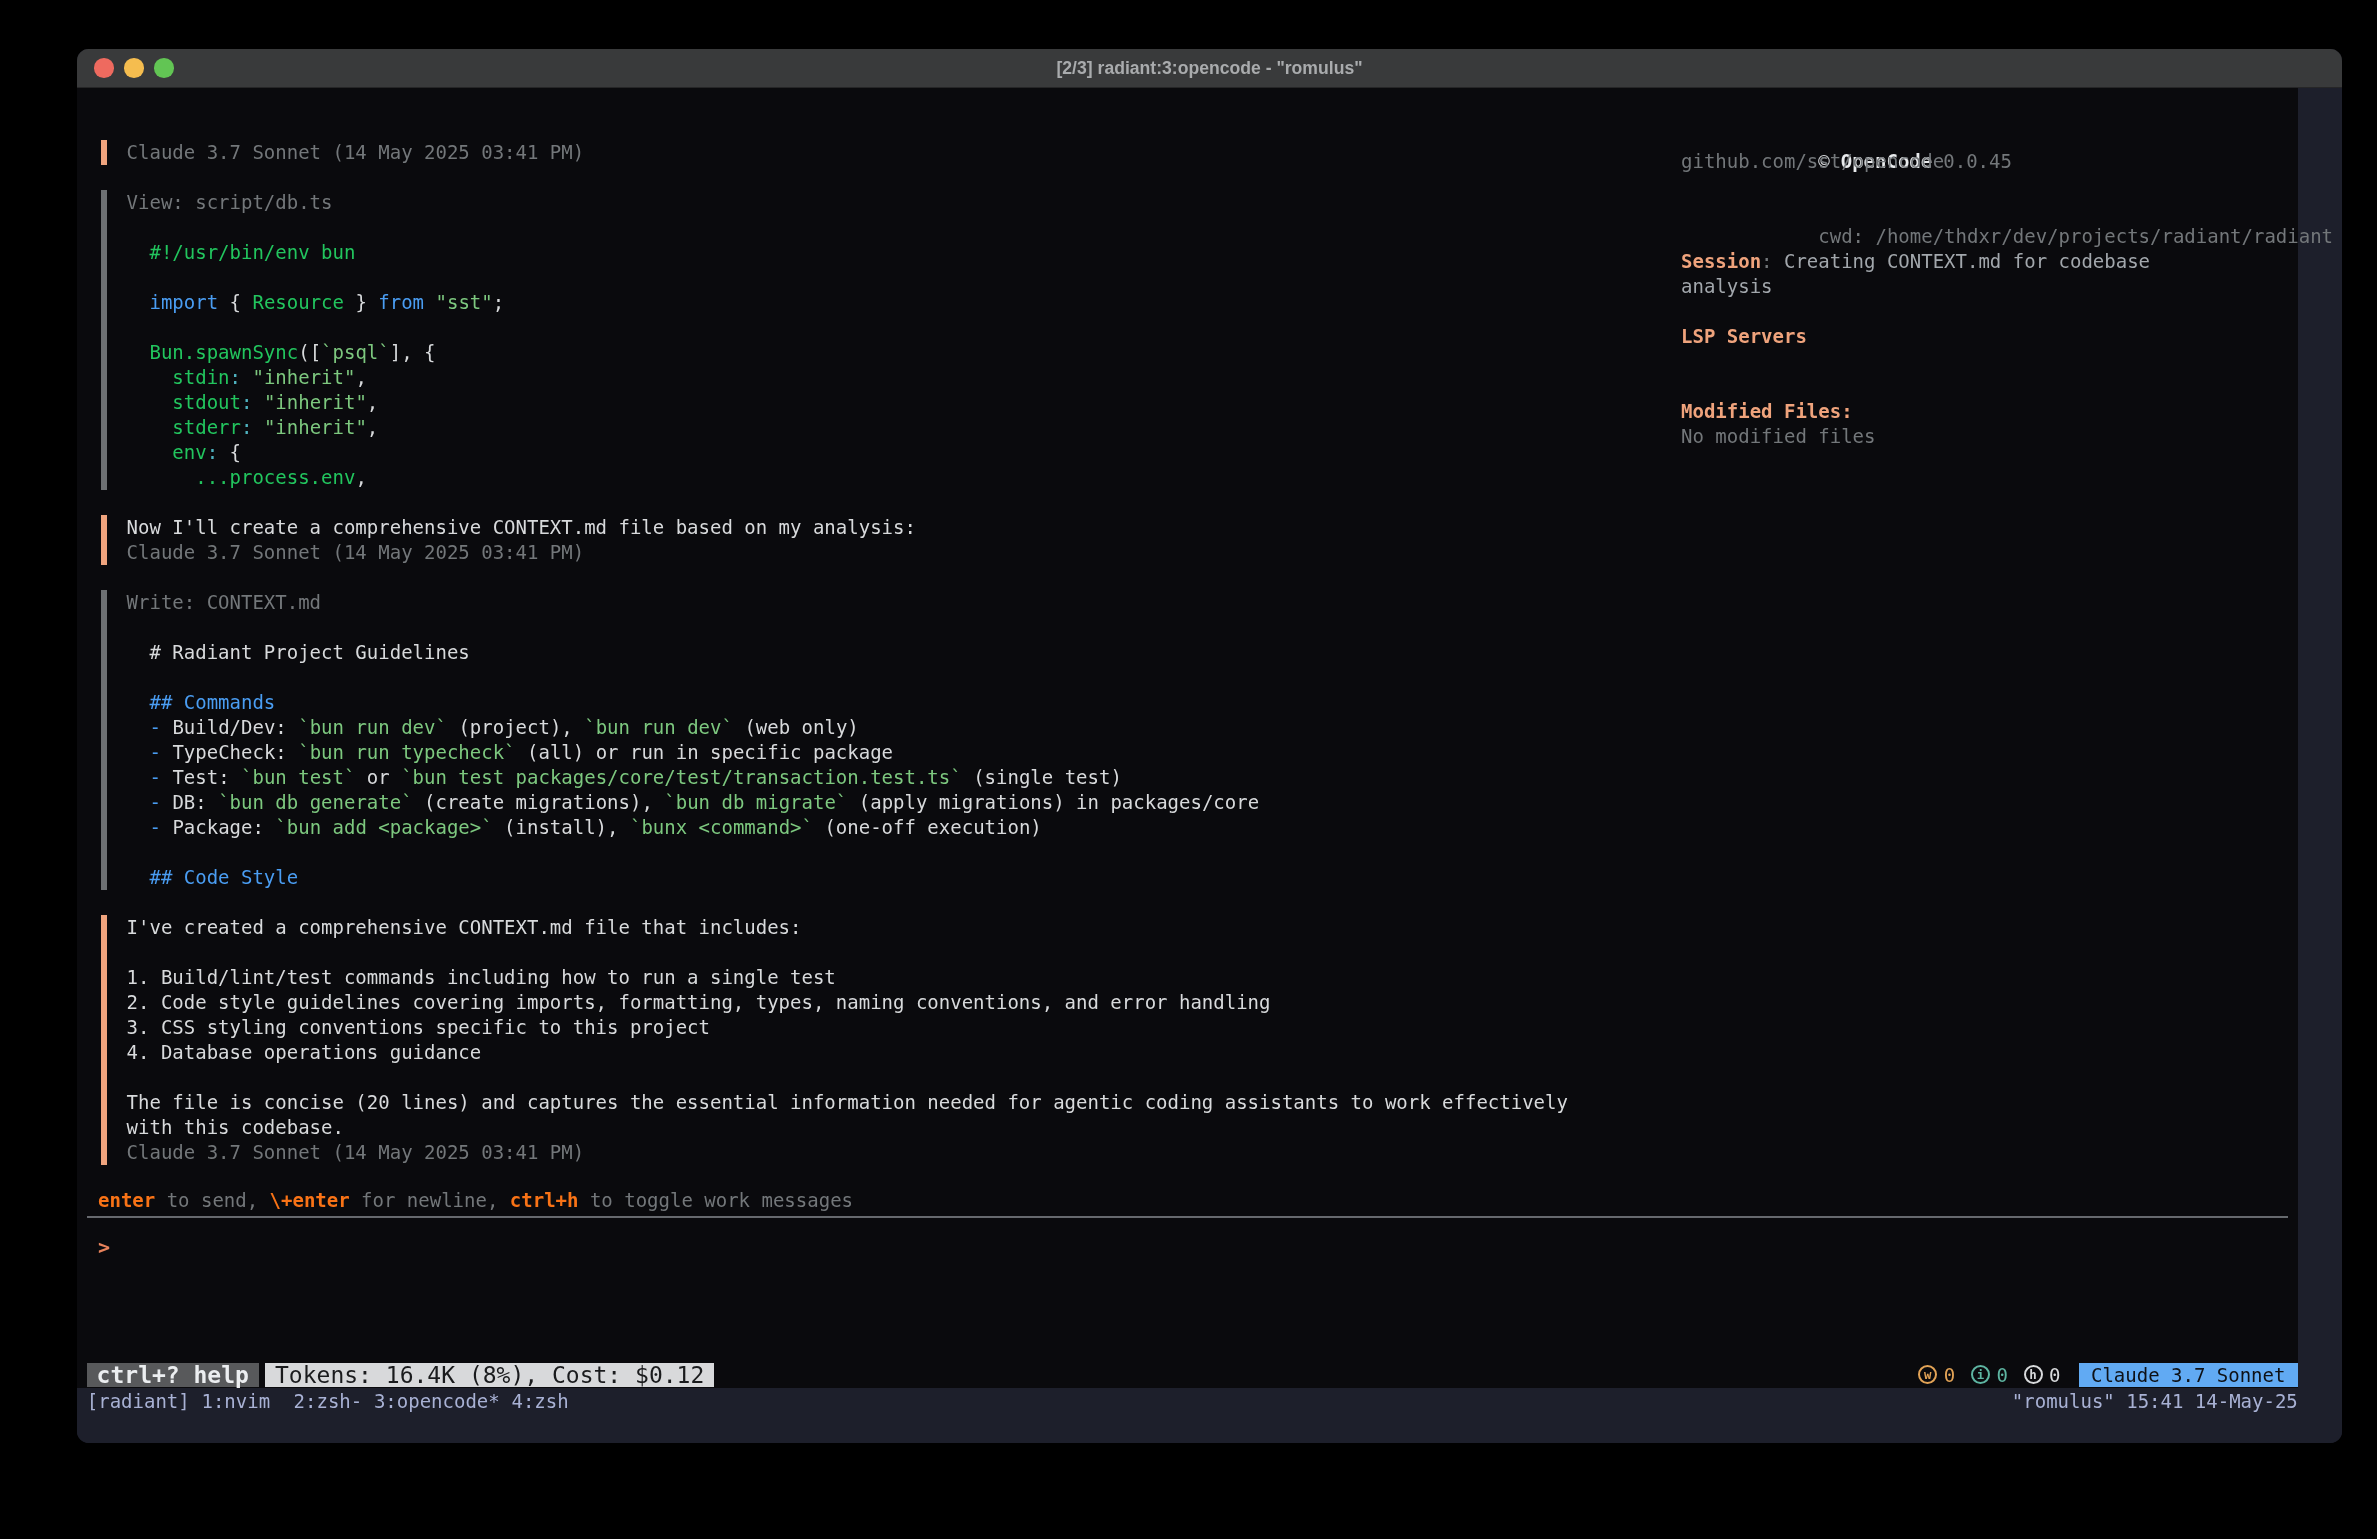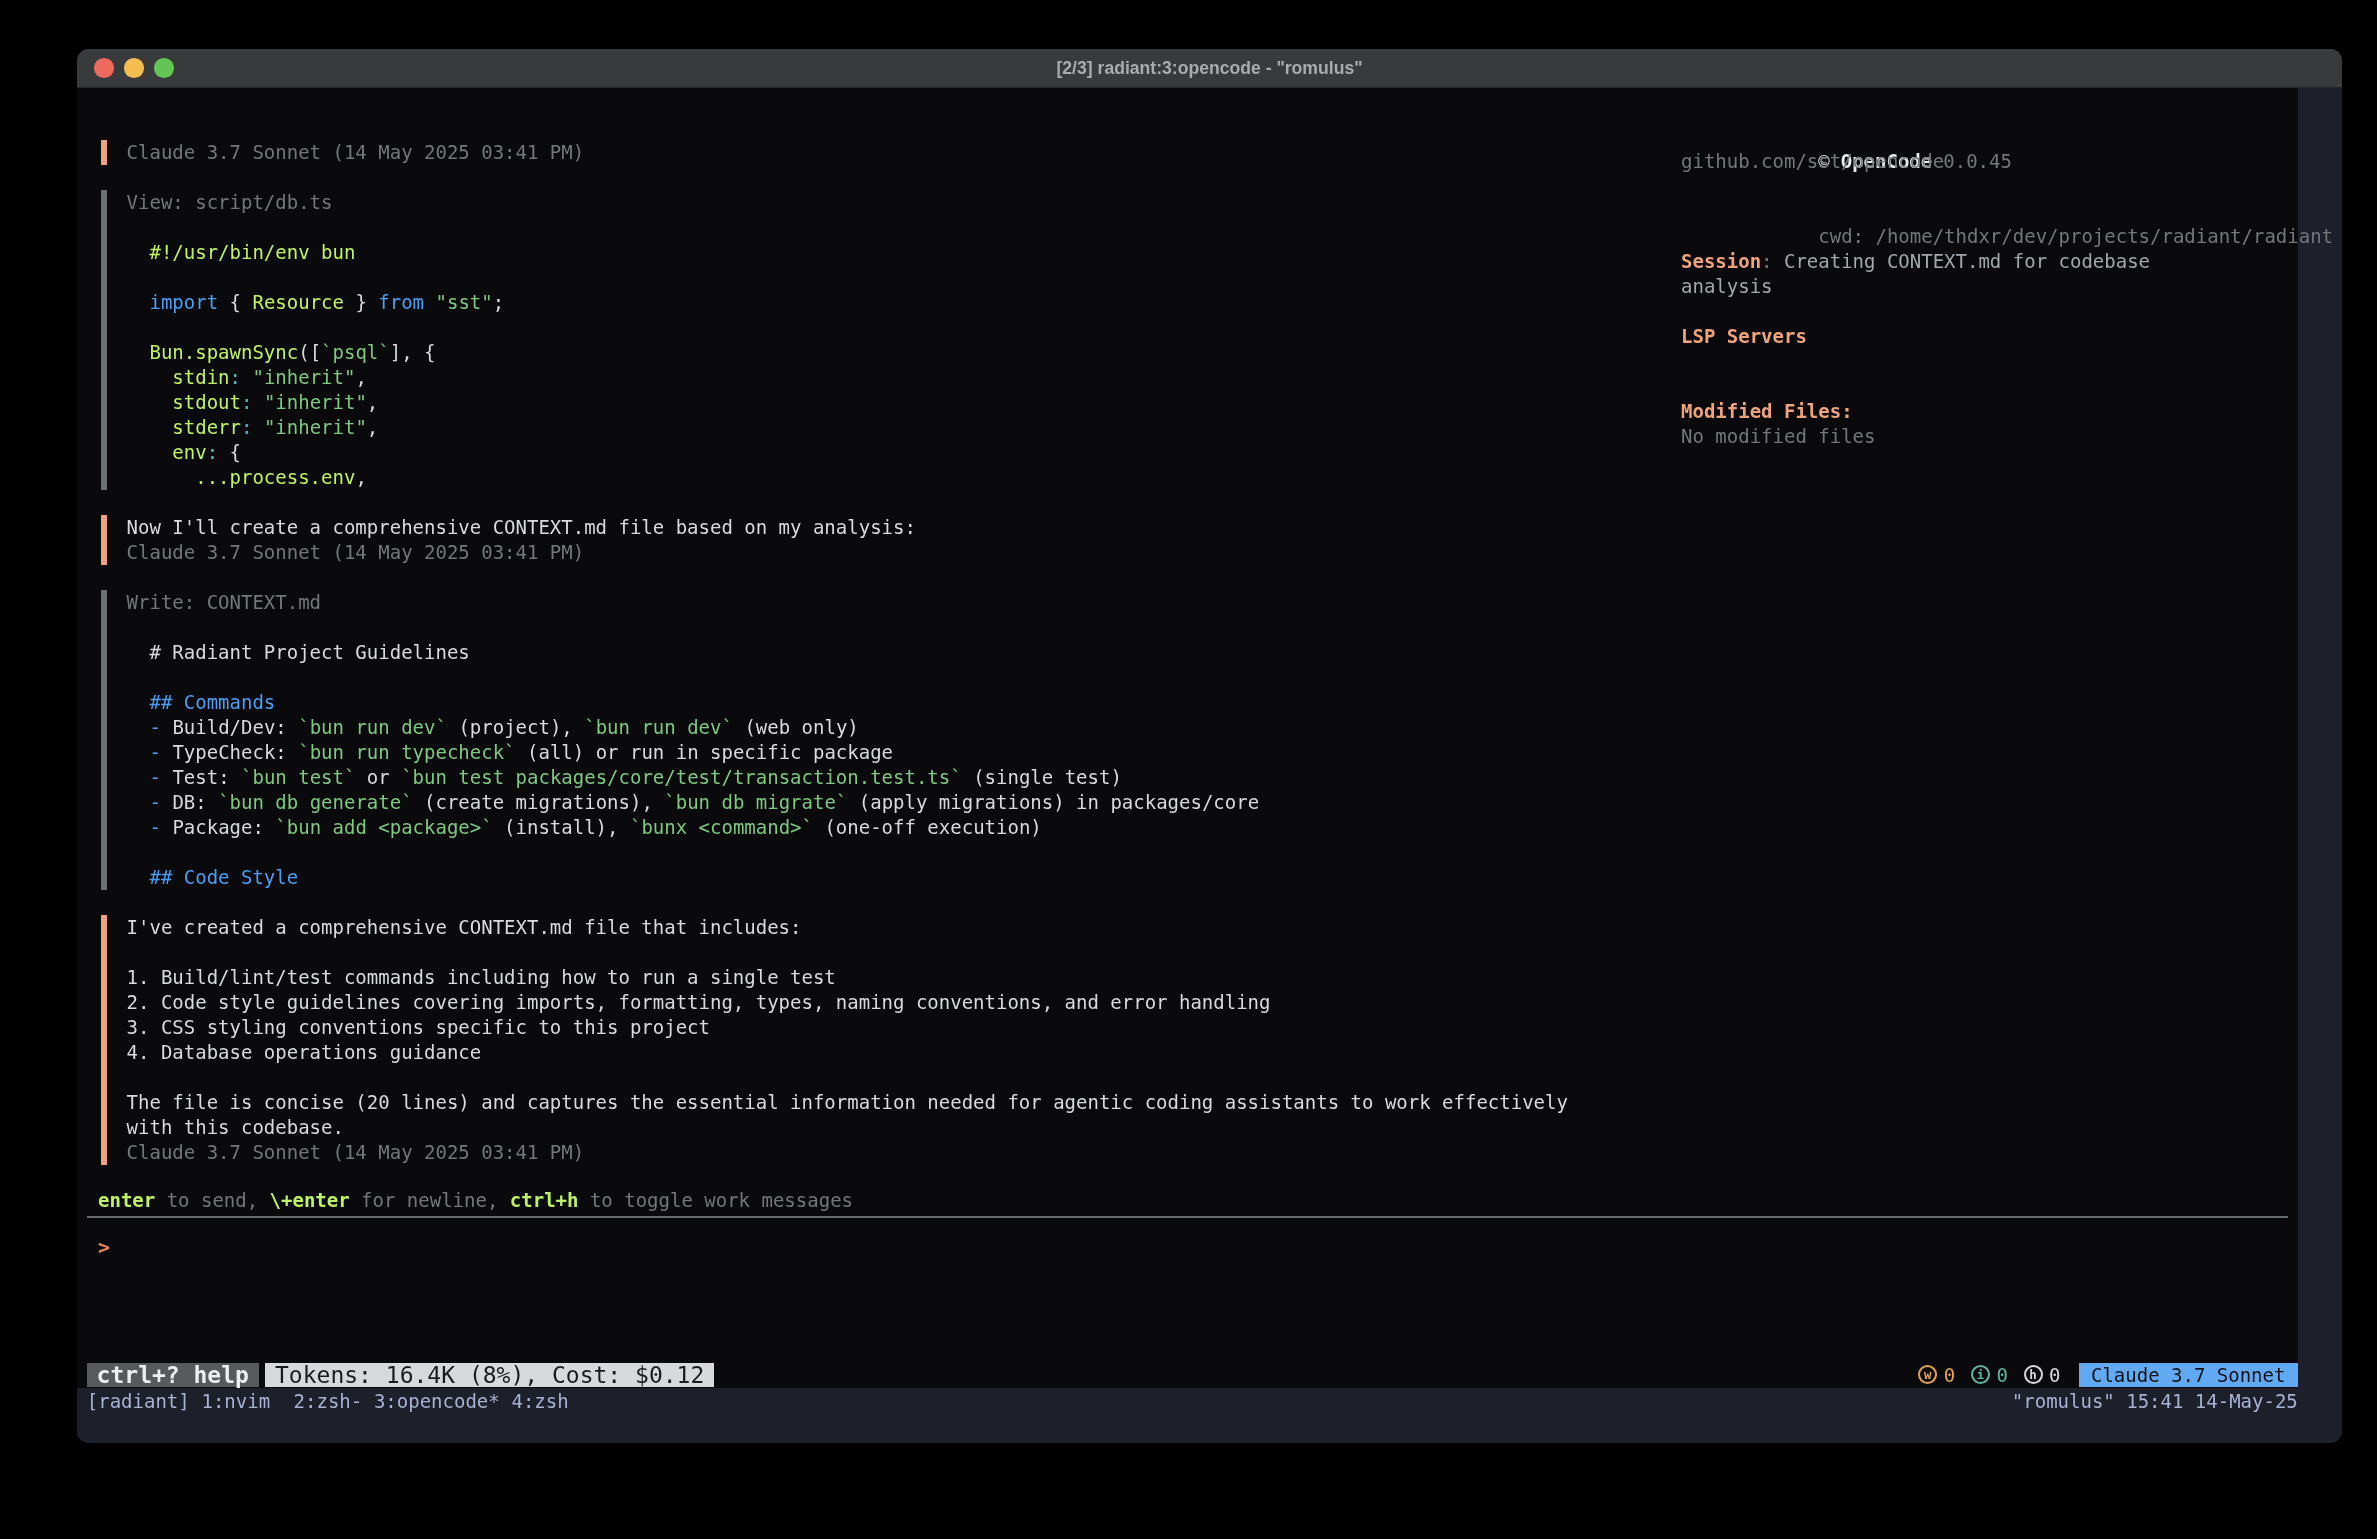--- a/index.html
+++ b/index.html
@@ -16,23 +16,23 @@
   .light.yellow{background:#f5bd4f;}
   .light.green{background:#62c554;}
   .wtitle{height:38px;line-height:38px;text-align:center;color:#a9abad;
           font-family:"Liberation Sans",sans-serif;font-weight:bold;font-size:17.6px;}
   
   .terminal{position:relative;height:1356px;background:#1d1f2b;}
   .tui{position:absolute;left:0;top:0;width:2221px;height:1300px;background:#0a0a0d;}
   .line{height:25px;line-height:25px;white-space:pre;font-size:19px;}
   .sp{height:25px;}
   
-  .c-fg{color:#d8dadc;} .c-dim{color:#73777a;} .c-pink{color:#bef264;}
+  .c-fg{color:#d8dadc;} .c-dim{color:#73777a;} .c-pink{color:#22c55e;}
   .c-blue{color:#4a9df2;} .c-green{color:#7dc87f;} .c-cyan{color:#4fb3c0;}
-  .c-boldfg{color:#bef264;font-weight:bold;} .c-orange{color:#efa37c;}
+  .c-boldfg{color:#f97316;font-weight:bold;} .c-orange{color:#efa37c;}
   .c-lightgray{color:#a2a7ac;} .bold{font-weight:bold;} .c-brightfg{color:#e9ebed;}
   .ms1{margin-left:11px;}
   
   .chat{position:absolute;left:24px;top:52px;width:1566px;}
   .block{padding-left:19.6px;margin-bottom:25px;}
   .block.salmon{border-left:6.5px solid #f0a47e;}
   .block.gray{border-left:6.5px solid #6e7173;}
   
   .sidebar{position:absolute;left:1604px;top:36px;width:617px;}
   .session{width:509px;line-height:25px;font-size:19px;white-space:normal;}

